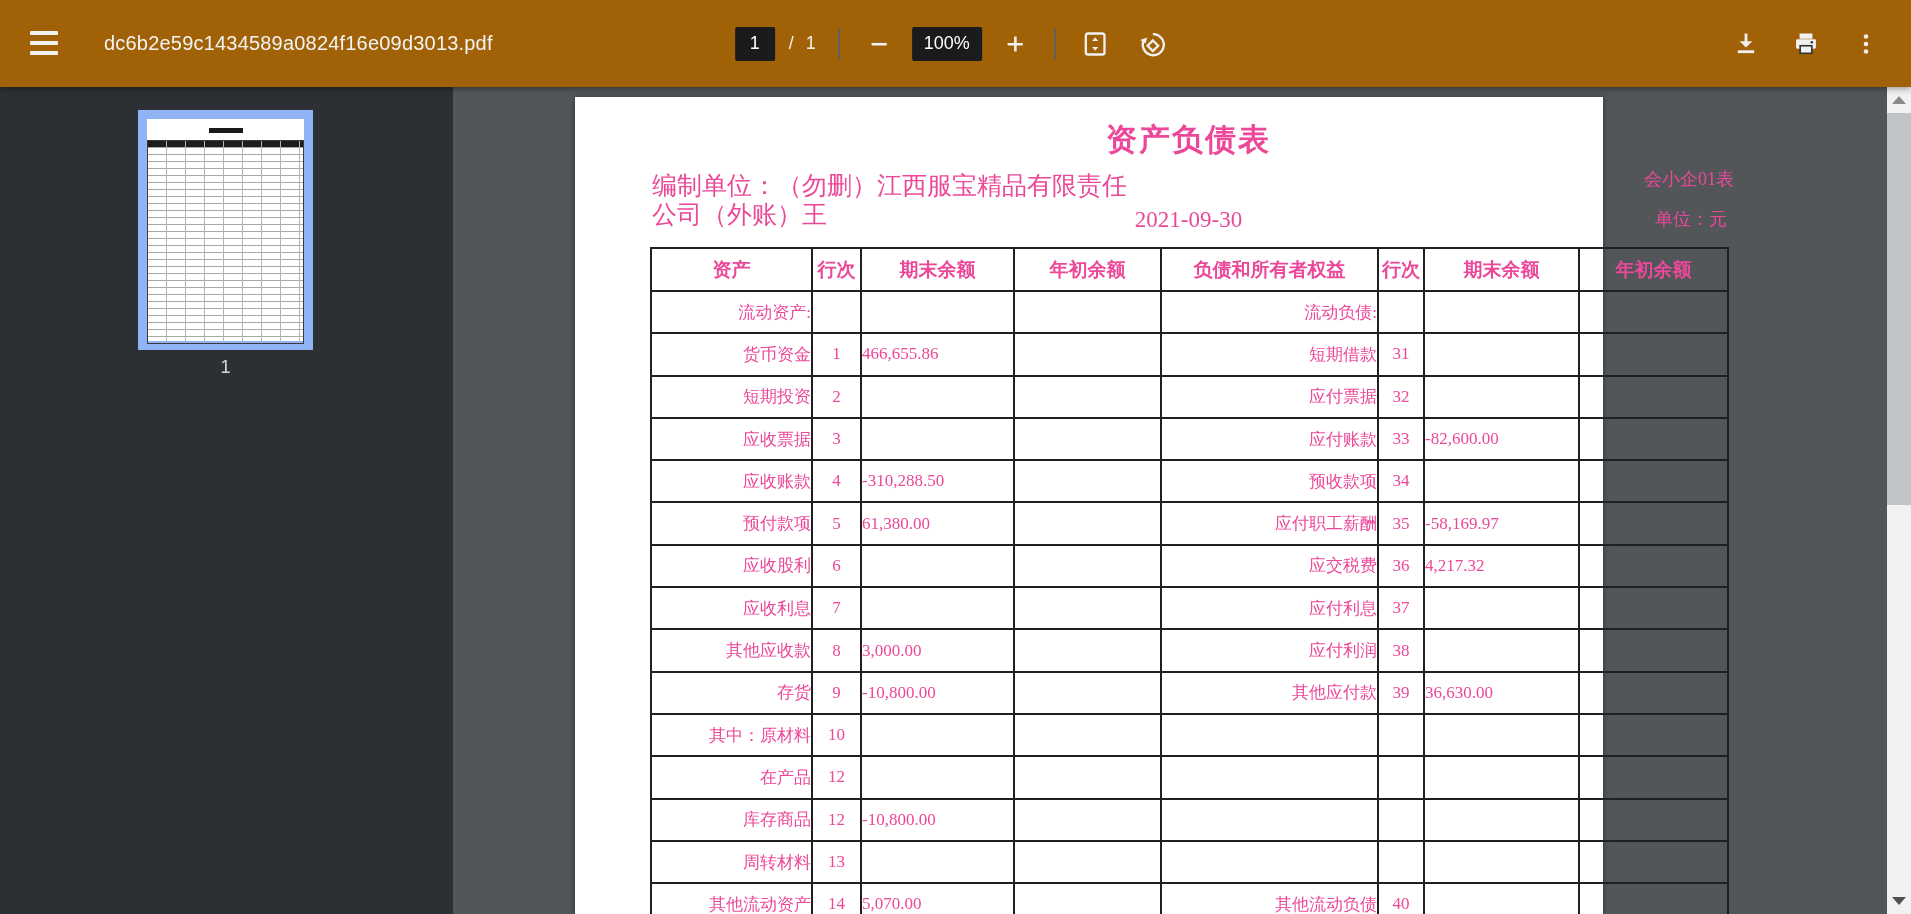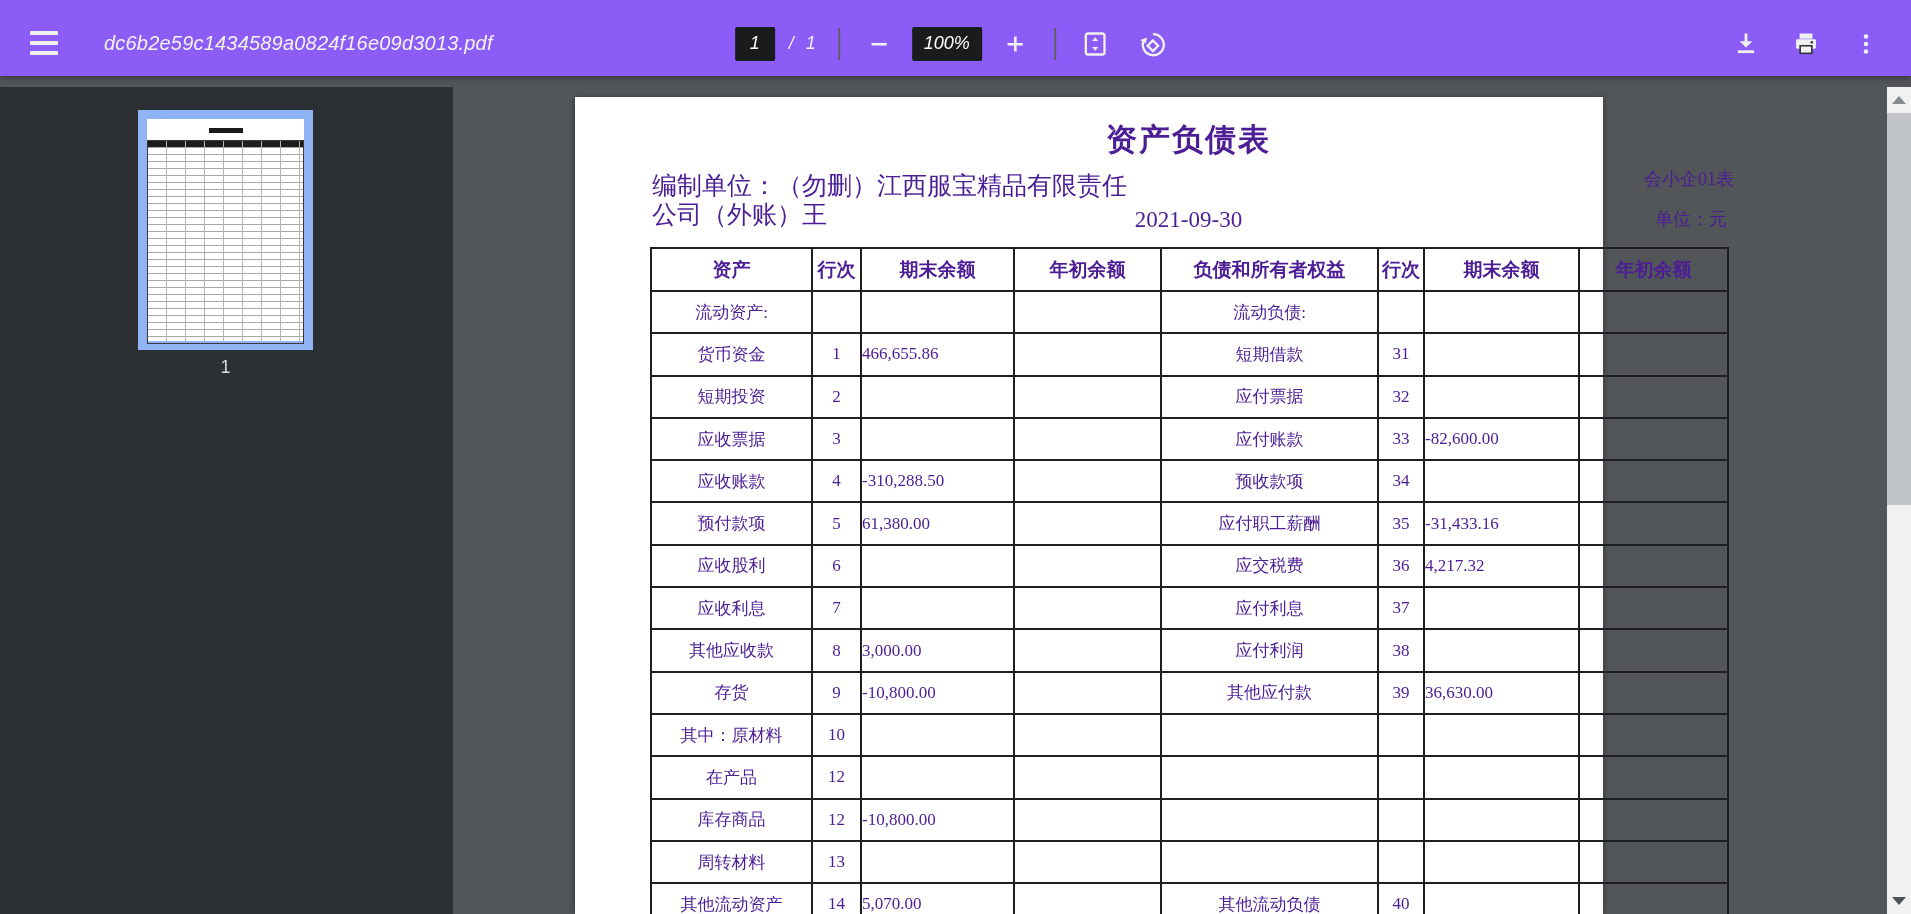--- a/index.html
+++ b/index.html
@@ -1,21 +1,21 @@
 <!DOCTYPE html>
 <html><head>
 <meta charset="utf-8">
 <style>
   html,body{margin:0;padding:0;background:#525659;}
   #root{position:relative;width:1911px;height:914px;overflow:hidden;background:#525659;
         font-family:"Liberation Sans","DejaVu Sans",sans-serif;}
 
   
-  .toolbar{position:absolute;left:0;top:0;width:1911px;height:76px;background:#8b5cf6;
-           box-shadow:0 2px 6px rgba(0,0,0,.35);z-index:30;color:#f1f1f1;font-style:italic;}
+  .toolbar{position:absolute;left:0;top:0;width:1911px;height:87px;background:#a16207;
+           box-shadow:0 2px 6px rgba(0,0,0,.35);z-index:30;color:#f1f1f1;}
   .menu-btn{position:absolute;left:30px;top:25px;width:40px;height:36px;cursor:pointer;
             display:flex;flex-direction:column;justify-content:center;gap:6px;}
   .menu-btn span{display:block;width:28px;height:4px;background:#f1f1f1;border-radius:1px;}
   .filename{position:absolute;left:104px;top:0;height:87px;display:flex;align-items:center;
             font-size:20px;font-weight:500;letter-spacing:.2px;color:#f3f3f3;}
   .center-controls{position:absolute;left:50%;top:0;height:87px;transform:translateX(-51%);
                    display:flex;align-items:center;}
   .dark-box{background:#191b1c;color:#fff;height:34px;display:flex;align-items:center;
             justify-content:center;font-size:18px;border-radius:2px;}
   .page-box{width:40px;}
@@ -46,36 +46,36 @@
   .scrollbar{position:absolute;right:0;top:87px;width:24px;height:827px;background:#f1f1f1;}
   .sb-btn{position:absolute;left:0;width:24px;height:26px;display:flex;align-items:center;justify-content:center;cursor:pointer;}
   .sb-up{top:0;}
   .sb-down{bottom:0;}
   .tri-up{width:0;height:0;border-left:7px solid transparent;border-right:7px solid transparent;border-bottom:8px solid #888b8d;}
   .tri-down{width:0;height:0;border-left:7px solid transparent;border-right:7px solid transparent;border-top:8px solid #4e5255;}
   .sb-thumb{position:absolute;left:0;top:26px;width:24px;height:392px;background:#c1c4c6;cursor:pointer;}
 
   
   .page{position:absolute;left:575px;top:97px;width:1028px;height:817px;background:#ffffff;
-        box-shadow:0 1px 6px rgba(0,0,0,.4);font-family:"Liberation Serif","DejaVu Serif",serif;color:#4c1d95;}
+        box-shadow:0 1px 6px rgba(0,0,0,.4);font-family:"Liberation Serif","DejaVu Serif",serif;color:#ec4899;}
   .doc-title{position:absolute;left:75px;top:22px;width:1077px;text-align:center;
              font-size:31px;font-weight:bold;letter-spacing:2px;}
   .org-block{position:absolute;left:77px;top:74px;font-size:25px;line-height:29px;white-space:pre;}
   .doc-date{position:absolute;left:75px;top:110px;width:1077px;text-align:center;font-size:23px;}
   .form-code{position:absolute;left:82px;top:70px;width:1077px;text-align:right;font-size:18px;}
   .doc-unit{position:absolute;left:75px;top:110px;width:1077px;text-align:right;font-size:18px;}
 
   table.bs{position:absolute;left:75px;top:150px;border-collapse:collapse;table-layout:fixed;
            width:1077px;font-family:"Liberation Serif","DejaVu Serif",serif;}
   table.bs th,table.bs td{border:2px solid #1f1f1f;overflow:hidden;white-space:nowrap;padding:0;}
   table.bs tr{height:42.3px;}
   table.bs tr.hdr{height:43px;}
   table.bs th{font-size:19px;font-weight:bold;text-align:center;}
   table.bs td{font-size:17px;}
-  td.cl{text-align:center;padding-left:8px;}
+  td.cl{text-align:right;padding-left:8px;}
   td.cc{text-align:center;}
   td.cr{padding-right:5px;font-size:16.5px;}
 </style>
 </head>
 <body>
 
 <div id="root">
 
   <div class="toolbar">
     <div class="menu-btn" title="Menu">
@@ -237,21 +237,21 @@
             <td class="cr"></td>
             <td class="cr"></td>
           </tr>
           <tr>
             <td class="cl">预付款项</td>
             <td class="cc">5</td>
             <td class="cr">61,380.00</td>
             <td class="cr"></td>
             <td class="cl">应付职工薪酬</td>
             <td class="cc">35</td>
-            <td class="cr">-31,433.16</td>
+            <td class="cr">-58,169.97</td>
             <td class="cr"></td>
           </tr>
           <tr>
             <td class="cl">应收股利</td>
             <td class="cc">6</td>
             <td class="cr"></td>
             <td class="cr"></td>
             <td class="cl">应交税费</td>
             <td class="cc">36</td>
             <td class="cr">4,217.32</td>

